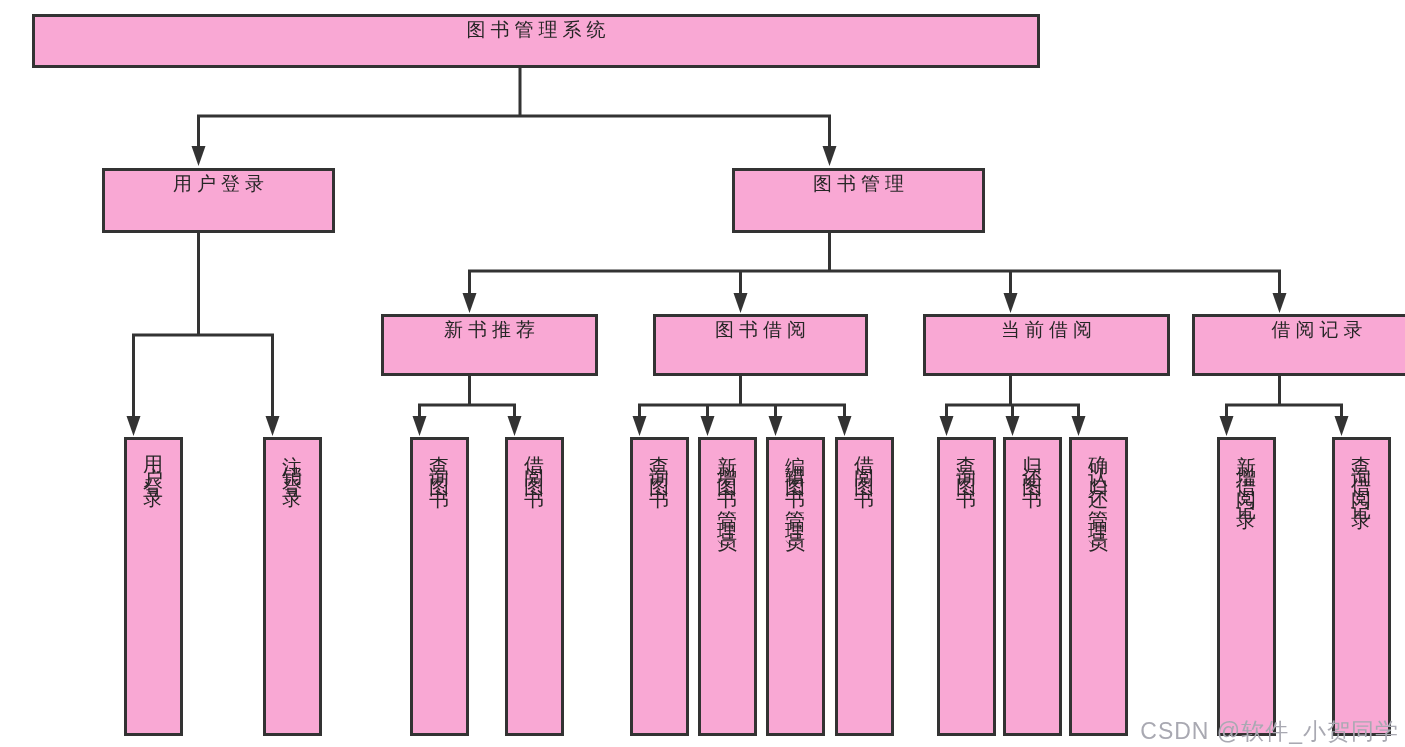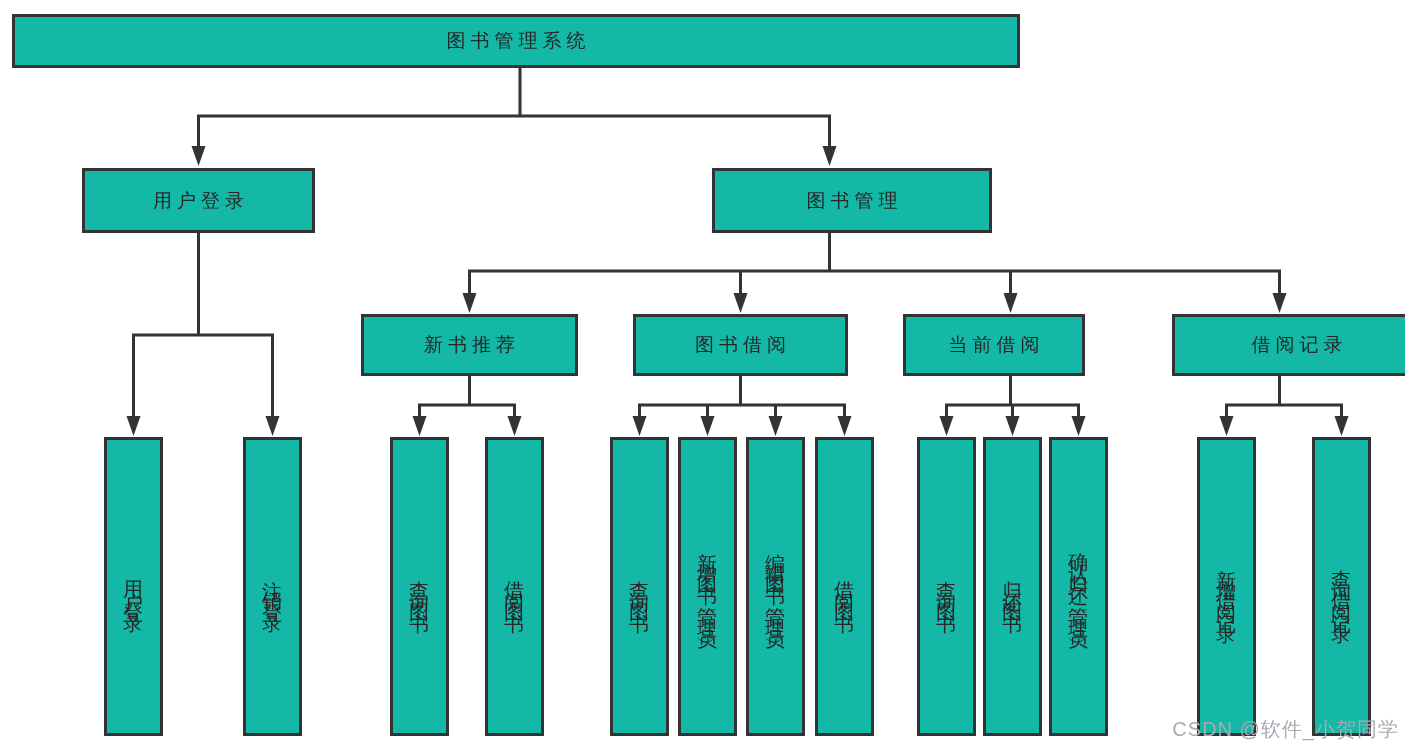--- a/index.html
+++ b/index.html
@@ -10,33 +10,33 @@
   body{font-family:"Liberation Sans","DejaVu Sans",sans-serif;}
   #canvas{
     position:relative;width:1405px;height:747px;
     background:var(--background);overflow:hidden;
   }
   #wires{position:absolute;left:0;top:0;z-index:1;}
   .connector{stroke:var(--line);stroke-width:3;fill:none;}
   .arrowhead{fill:var(--line);stroke:none;}
   .node{
     position:absolute;box-sizing:border-box;z-index:2;
-    border:3px solid var(--box-border);background:#14b8a6;
-    display:flex;align-items:center;justify-content:center;
-    color:var(--text);font-size:19px;
+    border:3px solid var(--box-border);background:#f9a8d4;
+    display:flex;justify-content:center;
+    color:var(--text);font-size:19px;margin-left:20px;
   }
   .hlabel{letter-spacing:5px;text-indent:5px;white-space:nowrap;}
   .vtext{
     writing-mode:vertical-rl;text-orientation:mixed;
     letter-spacing:11px;font-size:20px;line-height:1;
     white-space:nowrap;
   }
   #watermark{
     position:absolute;right:6px;top:716px;z-index:5;
-    color:var(--watermark);font-size:20px;letter-spacing:1px;
+    color:var(--watermark);font-size:23px;letter-spacing:1px;
     white-space:nowrap;
   }
 </style>
 </head>
 <body>
 
 <div id="canvas">
 
   <svg id="wires" width="1405" height="747" viewBox="0 0 1405 747" aria-hidden="true">
     <path class="connector" d="
@@ -70,31 +70,31 @@
     </g>
   </svg>
 
   <div class="node" style="left:12px;top:14px;width:1008px;height:54px">
     <span class="hlabel">图书管理系统</span>
   </div>
 
   <div class="node" style="left:82px;top:168px;width:233px;height:65px">
     <span class="hlabel">用户登录</span>
   </div>
-  <div class="node" style="left:712px;top:168px;width:280px;height:65px">
+  <div class="node" style="left:712px;top:168px;width:253px;height:65px">
     <span class="hlabel">图书管理</span>
   </div>
 
   <div class="node" style="left:633px;top:314px;width:215px;height:62px">
     <span class="hlabel">图书借阅</span>
   </div>
   <div class="node" style="left:361px;top:314px;width:217px;height:62px">
     <span class="hlabel">新书推荐</span>
   </div>
-  <div class="node" style="left:903px;top:314px;width:182px;height:62px">
+  <div class="node" style="left:903px;top:314px;width:247px;height:62px">
     <span class="hlabel">当前借阅</span>
   </div>
   <div class="node" style="left:1172px;top:314px;width:250px;height:62px">
     <span class="hlabel">借阅记录</span>
   </div>
 
   <div class="node" style="left:104px;top:437px;width:59px;height:299px">
     <span class="vtext">用户登录</span>
   </div>
   <div class="node" style="left:243px;top:437px;width:59px;height:299px">

